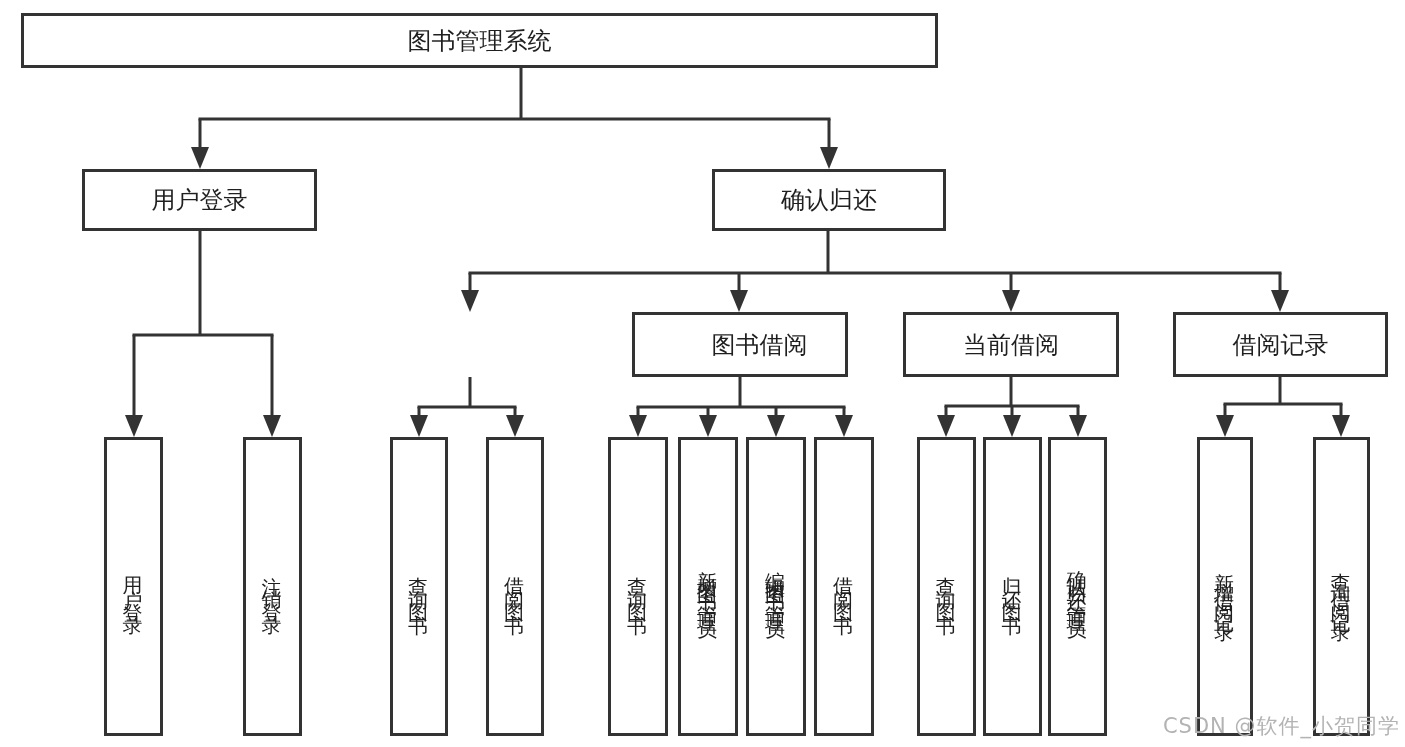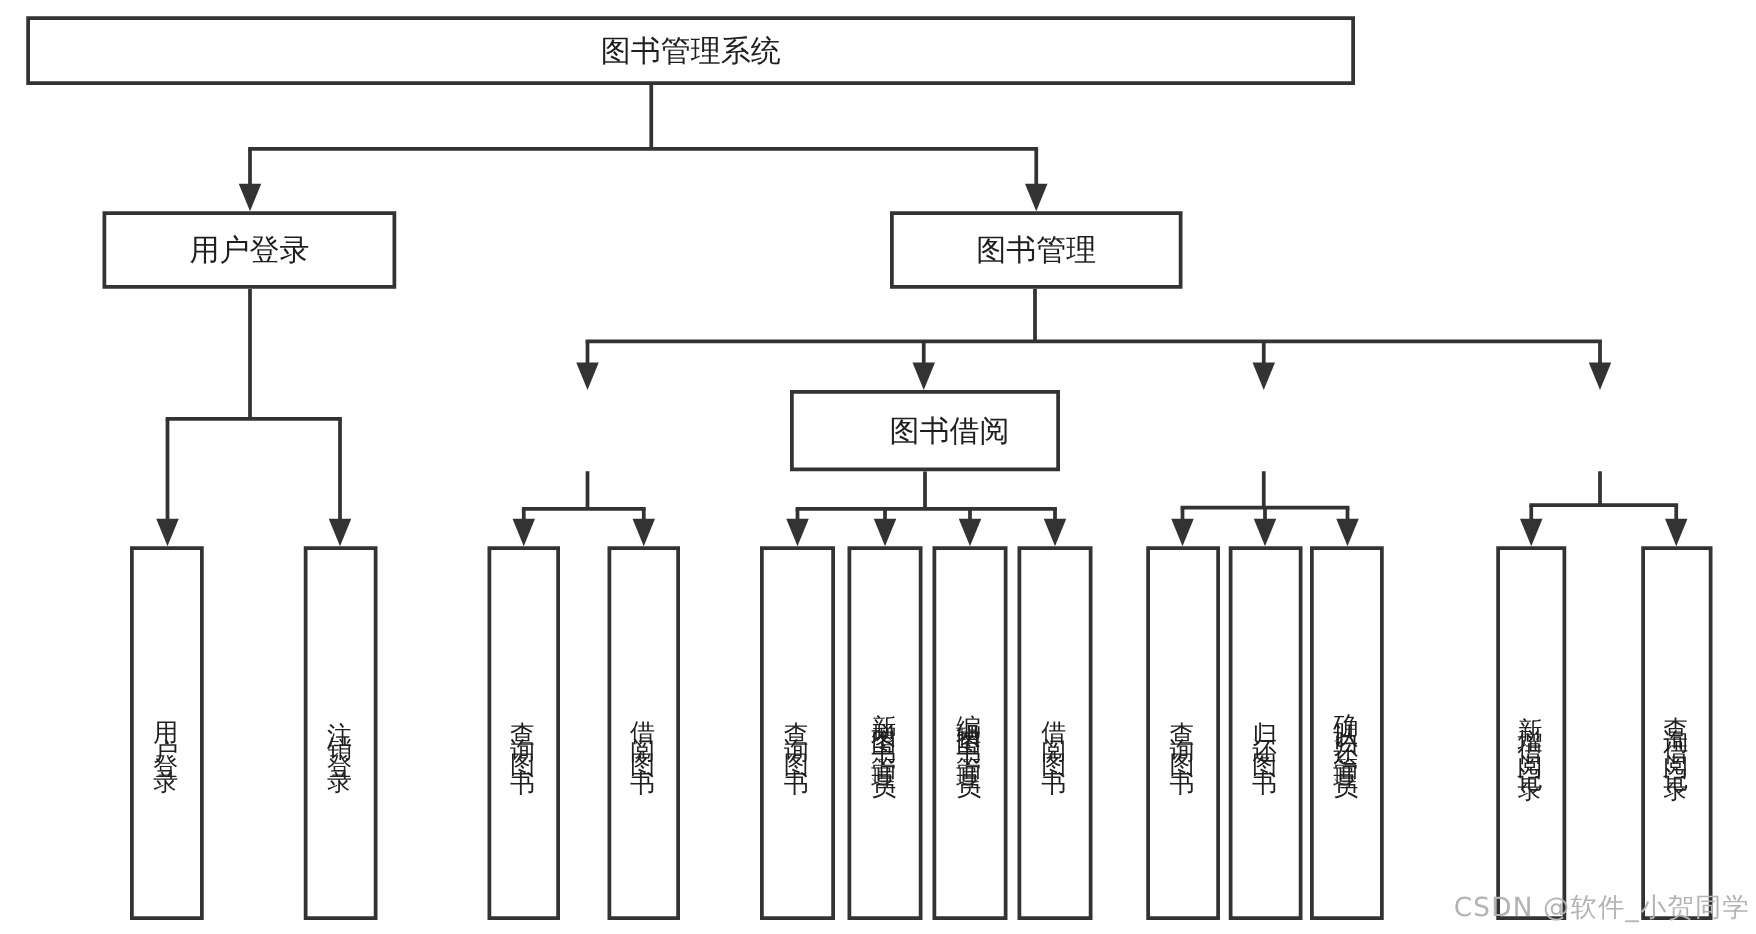--- a/index.html
+++ b/index.html
@@ -89,26 +89,28 @@
       <line class="c" x1="1012" y1="406" x2="1012" y2="423"></line>
       <polygon class="ah" points="1003,415 1021,415 1012,437"></polygon>
       <line class="c" x1="1078" y1="406" x2="1078" y2="423"></line>
       <polygon class="ah" points="1069,415 1087,415 1078,437"></polygon>
       <line class="c" x1="1225" y1="404" x2="1225" y2="423"></line>
       <polygon class="ah" points="1216,415 1234,415 1225,437"></polygon>
       <line class="c" x1="1341" y1="404" x2="1341" y2="423"></line>
       <polygon class="ah" points="1332,415 1350,415 1341,437"></polygon>
     </svg>
 
-  <div class="box" style="left:21px;top:13px;width:1063px;height:55px;">图书管理系统</div>
+  <div class="box" style="left:21px;top:13px;width:917px;height:55px;">图书管理系统</div>
 
   <div class="box" style="left:82px;top:169px;width:235px;height:62px;">用户登录</div>
-  <div class="box" style="left:712px;top:169px;width:234px;height:62px;">图书管理</div>
+  <div class="box" style="left:712px;top:169px;width:234px;height:62px;">确认归还</div>
 
   <div class="box" style="left:632px;top:312px;width:216px;height:65px;padding-left:39px;">图书借阅</div>
+  <div class="box" style="left:903px;top:312px;width:216px;height:65px;">当前借阅</div>
+  <div class="box" style="left:1173px;top:312px;width:215px;height:65px;">借阅记录</div>
 
   <div class="box leaf" style="left:104px;width:59px;">用户登录</div>
   <div class="box leaf" style="left:243px;width:59px;">注销登录</div>
 
   <div class="box leaf" style="left:390px;width:58px;">查询图书</div>
   <div class="box leaf" style="left:486px;width:58px;">借阅图书</div>
 
   <div class="box leaf" style="left:608px;width:60px;">查询图书</div>
   <div class="box leaf long" style="left:678px;width:60px;">新增图书（管理员）</div>
   <div class="box leaf long" style="left:746px;width:60px;">编辑图书（管理员）</div>

